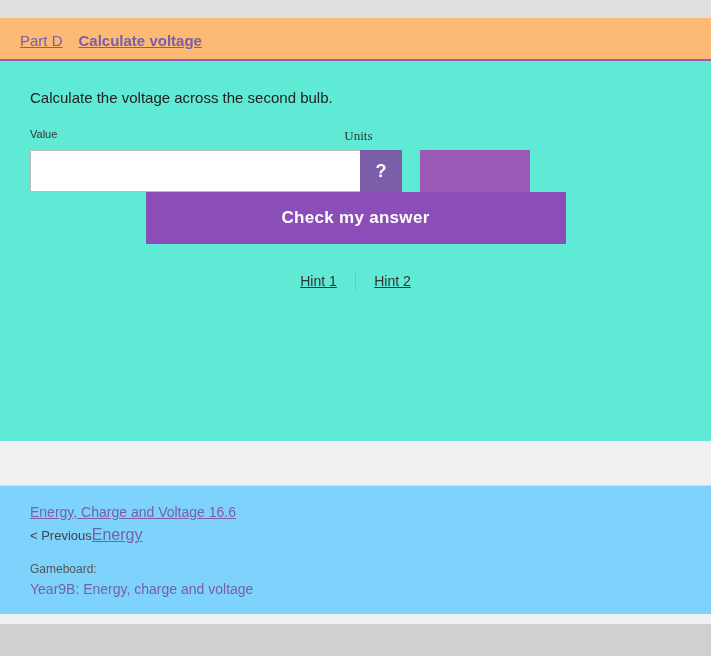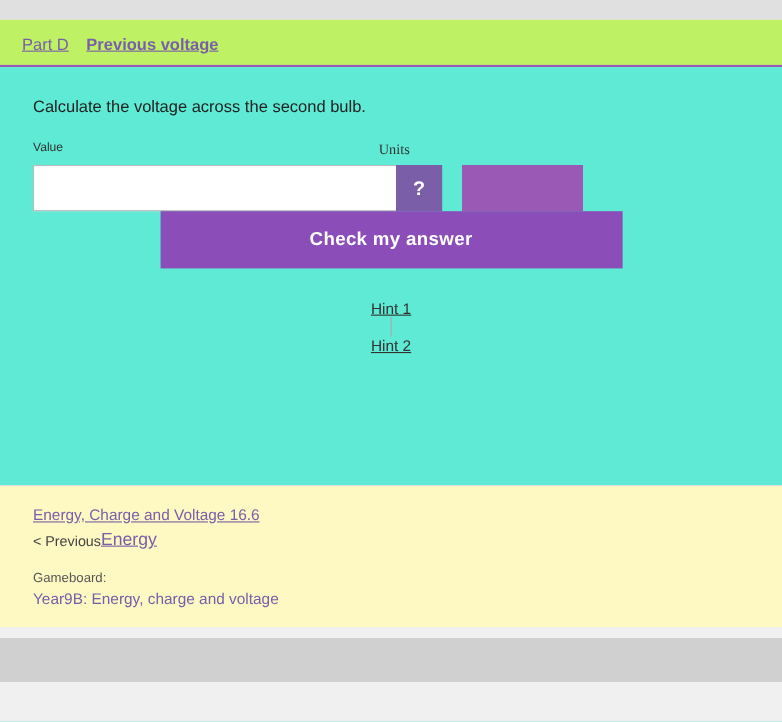--- a/index.html
+++ b/index.html
@@ -15,21 +15,21 @@
       min-height: 656px;
       overflow-x: hidden;
     }
 
     .top-bar {
       background: #e0e0e0;
       height: 18px;
     }
 
     .header {
-      background: #bef264;
+      background: #fdba74;
       padding: 14px 20px 10px 20px;
       border-bottom: 2px solid #9b59b6;
       display: flex;
       align-items: center;
       gap: 16px;
     }
 
     .header-part {
       color: #7a5ea8;
       font-size: 15px;
@@ -130,41 +130,41 @@
       text-align: center;
       letter-spacing: 0.3px;
     }
 
     .hints-row {
       display: flex;
       justify-content: center;
       align-items: center;
       gap: 0;
       margin-top: 10px;
-      flex-direction: column;
     }
 
     .hint-link {
       color: #333;
       text-decoration: underline;
       font-size: 14px;
       cursor: pointer;
       padding: 0 18px;
     }
 
     .hint-divider {
       width: 1.5px;
       height: 18px;
       background: #aaa;
     }
 
     .bottom-section {
-      background: #fef9c3;
+      background: #7dd3fc;
       padding: 18px 28px 16px 30px;
       border-top: 1px solid #ddd;
+      margin-top: 44px;
     }
 
     .energy-link {
       color: #7a5ea8;
       text-decoration: underline;
       font-size: 14px;
       cursor: pointer;
       display: block;
       margin-bottom: 6px;
     }
@@ -207,21 +207,21 @@
       margin-top: 10px;
     }
   </style>
 </head>
 <body>
 
 <div class="top-bar"></div>
 
 <div class="header">
   <span class="header-part">Part D</span>
-  <span class="header-title">Previous voltage</span>
+  <span class="header-title">Calculate voltage</span>
 </div>
 
 <div class="main-content">
 
   <div class="question-text">Calculate the voltage across the second bulb.</div>
 
   <div class="label-row">
     <span class="field-label">Value</span>
     <span class="units-label">Units</span>
   </div>

